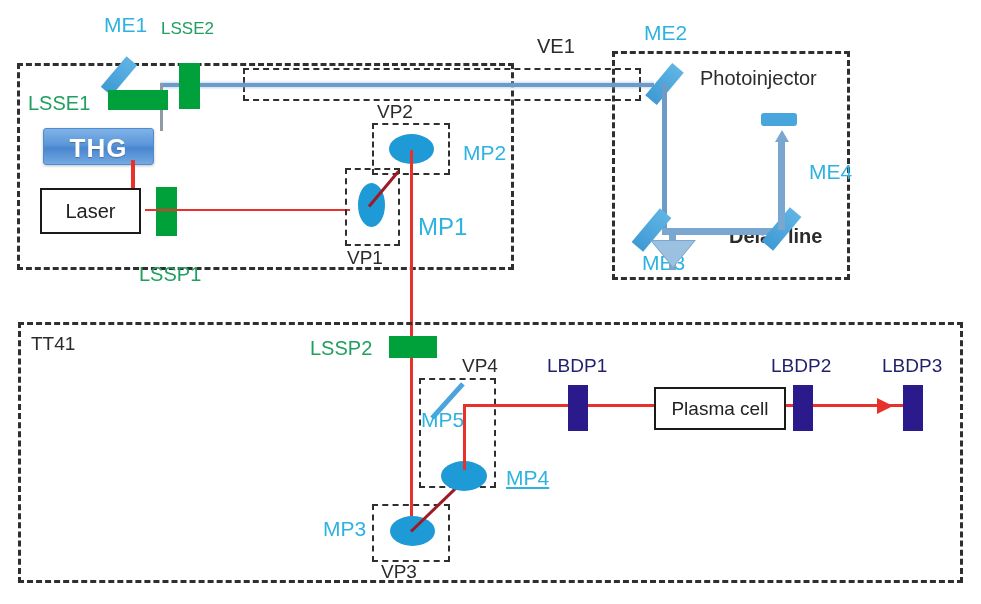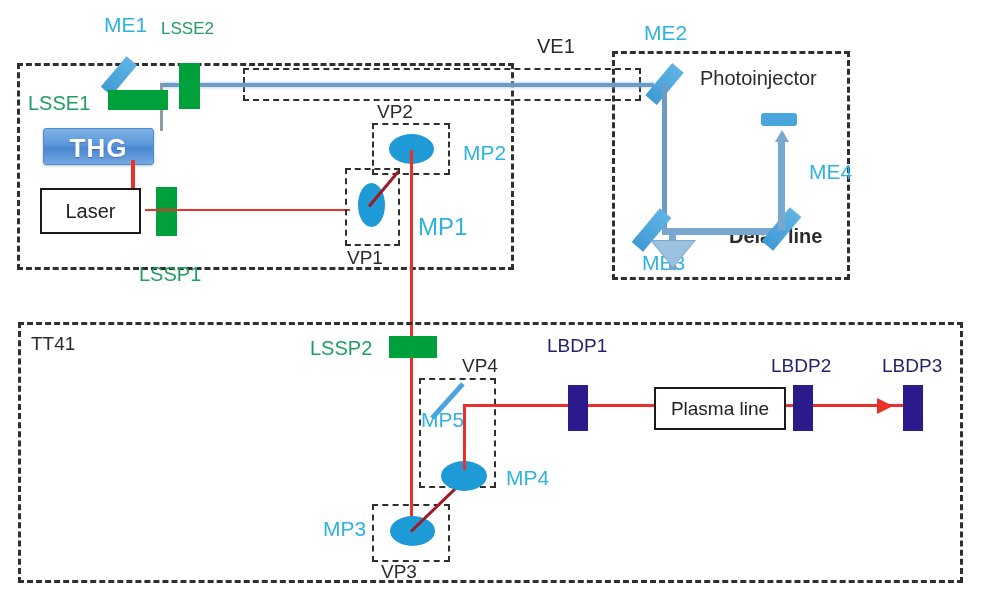--- a/index.html
+++ b/index.html
@@ -265,35 +265,35 @@
   <div class="lbl lbl-dark" style="left:381px; top:562px; font-size:19px;">VP3</div>
   <div class="ellipse" style="left:390px; top:516px; width:45px; height:30px;"></div>
   <div class="lbl lbl-cyan" style="left:323px; top:518px; font-size:21px;">MP3</div>
 
   <div class="beam-dark-h" style="left:411px; top:530px; width:70px; transform:rotate(-44deg);"></div>
 
   <div class="dbox-thin" style="left:419px; top:378px; width:77px; height:110px;"></div>
   <div class="lbl lbl-dark" style="left:462px; top:356px; font-size:19px;">VP4</div>
 
   <div class="ellipse" style="left:441px; top:461px; width:46px; height:30px;"></div>
-  <div class="lbl lbl-cyan" style="left:506px; top:467px; font-size:21px;">MP4</div>
+  <div class="lbl lbl-cyan" style="left:506px; top:467px; font-size:21px;text-decoration:underline;">MP4</div>
 
   <div class="line-mirror" style="left:445px; top:378px; width:5px; height:46px; transform:rotate(42deg);"></div>
   <div class="lbl lbl-cyan" style="left:421px; top:381px; font-size:21px;margin-top:28px;">MP5</div>
 
   <div class="beam-red-v" style="left:463px; top:404px; height:66px; width:3px;"></div>
 
   <div class="beam-red-h" style="left:463px; top:404px; width:459px; height:3px;"></div>
   <div class="arrow-right" style="left:877px; top:398px;"></div>
 
   <div class="navy-blk" style="left:568px; top:385px; width:20px; height:46px;"></div>
-  <div class="lbl lbl-navy" style="left:547px; top:336px; font-size:19px;">LBDP1</div>
+  <div class="lbl lbl-navy" style="left:547px; top:356px; font-size:19px;">LBDP1</div>
 
   <div class="sbox" style="left:654px; top:387px; width:132px; height:43px;">
-    <span style="font-size:19px;">Plasma line</span>
+    <span style="font-size:19px;">Plasma cell</span>
   </div>
 
   <div class="navy-blk" style="left:793px; top:385px; width:20px; height:46px;"></div>
   <div class="lbl lbl-navy" style="left:771px; top:356px; font-size:19px;">LBDP2</div>
 
   <div class="navy-blk" style="left:903px; top:385px; width:20px; height:46px;"></div>
   <div class="lbl lbl-navy" style="left:882px; top:356px; font-size:19px;">LBDP3</div>
 
 </div>
 

